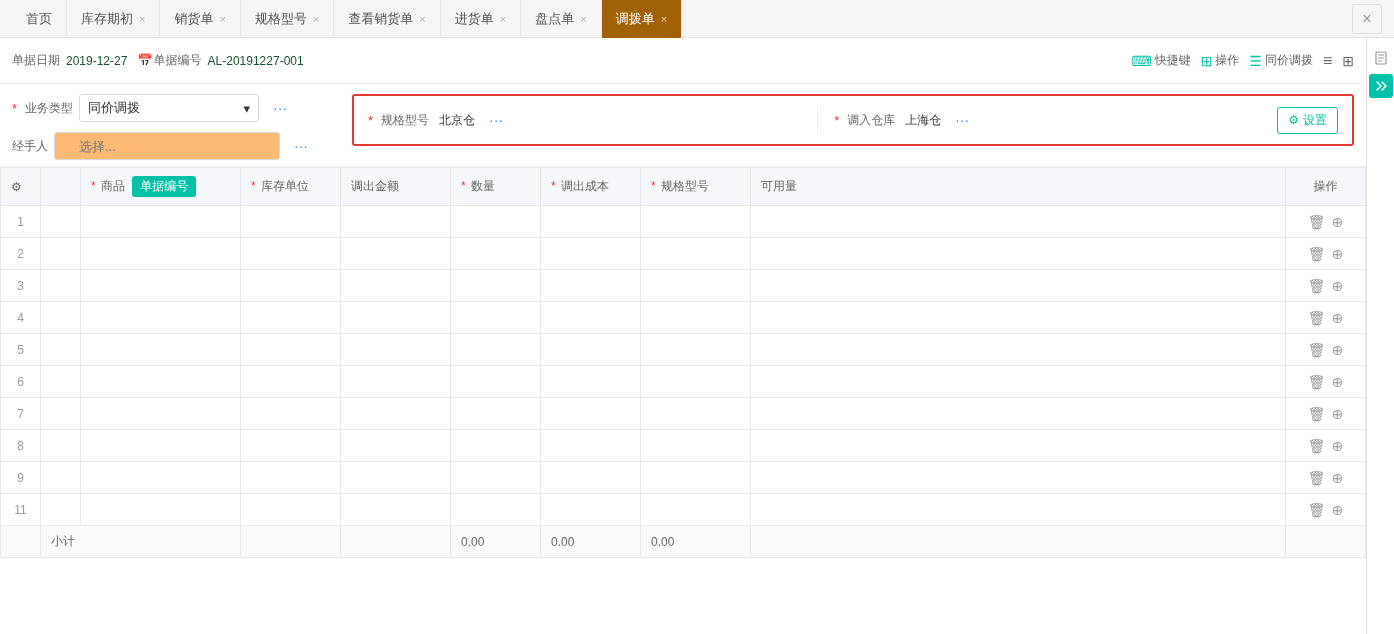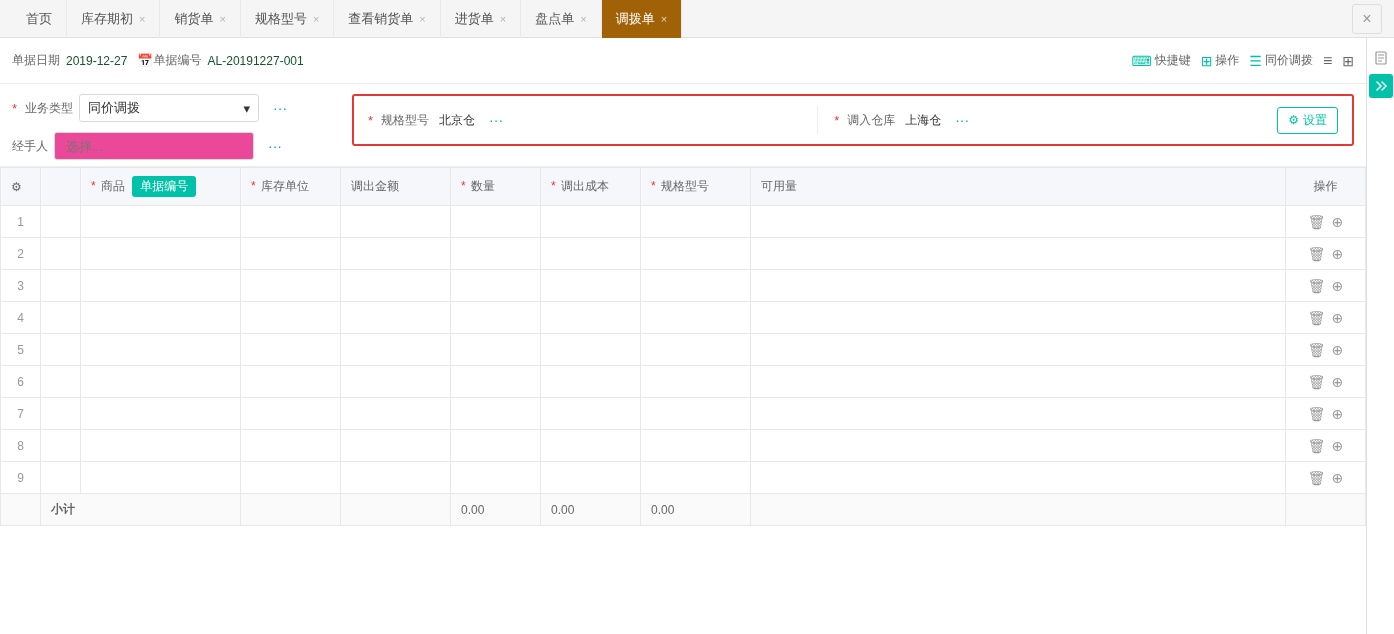--- a/index.html
+++ b/index.html
@@ -52,23 +52,23 @@
     .form-right {
       flex: 1;
       border: 2px solid #e53935;
       border-radius: 3px;
       padding: 10px 14px;
       display: flex; align-items: center; gap: 0;
     }
     .form-field { display: flex; align-items: center; gap: 6px; }
     .required-star { color: #e53935; margin-right: 2px; }
     .field-input {
-      border: 1px solid #d9d9d9; border-radius: 3px; padding: 4px 11px;
+      border: 1px solid #d9d9d9; border-radius: 3px; padding: 4px 24px;
       font-size: 13px; color: #333; min-width: 160px; height: 28px;
-      background: #ec4899;
+      background: #fdba74;
     }
     .dropdown-btn {
       border: 1px solid #d9d9d9; border-radius: 3px; padding: 4px 8px;
       font-size: 13px; color: #333; min-width: 160px; height: 28px;
       background: #fff; display: flex; align-items: center; justify-content: space-between;
       cursor: pointer;
     }
     .more-dots { color: #1890ff; font-size: 14px; cursor: pointer; margin-left: 8px; }
     .warehouse-section { display: flex; align-items: center; gap: 6px; flex: 1; }
     .warehouse-divider { width: 1px; background: #eee; height: 28px; margin: 0 16px; }
@@ -393,23 +393,35 @@
               <td></td>
               <td></td>
               <td></td>
               <td></td>
               <td></td>
               <td></td>
               <td></td>
               <td></td>
               <td style="text-align:center;"><span class="op-icon">🗑</span><span class="op-icon">⊕</span></td>
             </tr>
+          <tr>
+              <td class="row-num">11</td>
+              <td></td>
+              <td></td>
+              <td></td>
+              <td></td>
+              <td></td>
+              <td></td>
+              <td></td>
+              <td></td>
+              <td style="text-align:center;"><span class="op-icon">🗑</span><span class="op-icon">⊕</span></td>
+            </tr>
           <tr class="subtotal-row">
             <td></td>
-            <td colspan="2" style="color:#666;font-weight:bold;">小计</td>
+            <td colspan="2" style="color:#666;">小计</td>
             <td></td>
             <td></td>
             <td>0.00</td>
             <td>0.00</td>
             <td>0.00</td>
             <td></td>
             <td></td>
           </tr>
         </tbody>
       </table>

